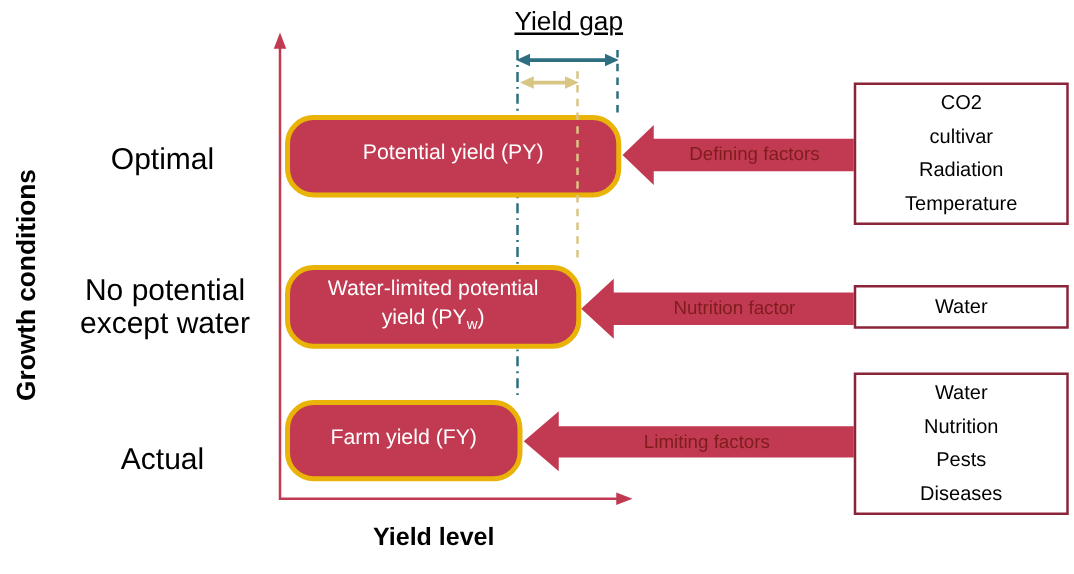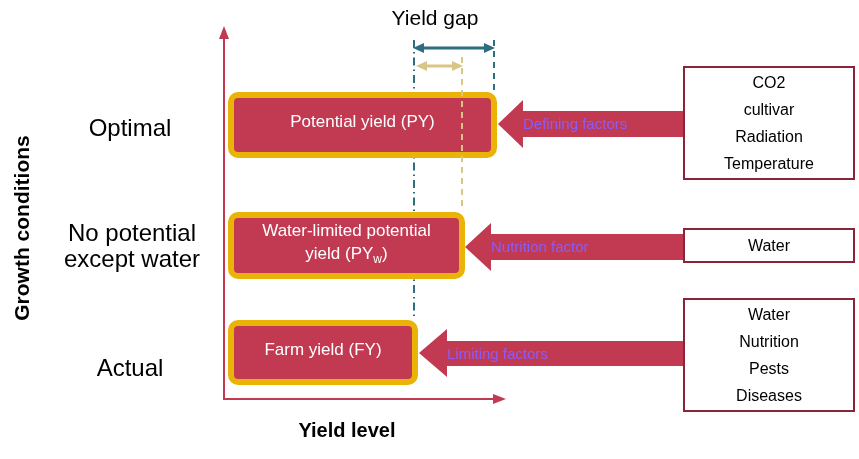--- a/index.html
+++ b/index.html
@@ -7,38 +7,38 @@
     position:relative;width:859px;height:459px;background:#ffffff;overflow:hidden;
     font-family:"Liberation Sans",sans-serif;color:#000;
   }
   .stage svg{position:absolute;left:0;top:0;}
   .layer-under{z-index:1;}
   .layer-over{z-index:3;}
 
   
   .ybox{
     position:absolute;z-index:2;
-    background:#c13a52;border:6px solid #eab308;border-radius:10px;
+    background:#c13a52;border:4px solid #eab308;border-radius:23px;
     color:#ffffff;display:flex;align-items:center;justify-content:center;
     text-align:center;font-size:17px;line-height:23px;box-sizing:border-box;
   }
   .ybox sub{font-size:12px;}
 
   
   .fbox{
     position:absolute;z-index:2;
     background:#ffffff;border:2px solid #8a2439;
     display:flex;flex-direction:column;align-items:center;justify-content:center;
     text-align:center;font-size:16px;line-height:27px;color:#000;box-sizing:border-box;
   }
 
   
   .arrow-label{
-    position:absolute;z-index:2;color:#8b5cf6;font-size:15px;
-    text-align:left;white-space:nowrap;
+    position:absolute;z-index:2;color:#7f1d1d;font-size:15px;
+    text-align:center;white-space:nowrap;
   }
 
   
   .row-label{position:absolute;z-index:4;font-size:24px;text-align:center;line-height:26px;}
   .axis-label{position:absolute;z-index:4;font-size:20px;font-weight:bold;text-align:center;}
   .gap-label{position:absolute;z-index:4;font-size:21px;text-align:center;}
   .y-axis-title{
     position:absolute;z-index:4;left:-128px;top:216px;width:300px;
     font-size:21px;font-weight:bold;text-align:center;
     transform:rotate(-90deg);transform-origin:center;
@@ -102,21 +102,21 @@
     <span>Water</span>
     <span>Nutrition</span>
     <span>Pests</span>
     <span>Diseases</span>
   </div>
 
   <svg class="layer-over" width="859" height="459" viewBox="0 0 859 459">
     <line x1="462" y1="57" x2="462" y2="211" stroke="#d9c584" stroke-width="2" stroke-dasharray="6 5"></line>
   </svg>
 
-  <div class="gap-label" style="left:365px;top:6px;width:140px;">Yield gap</div>
+  <div class="gap-label" style="left:385px;top:6px;width:140px;text-decoration:underline;">Yield gap</div>
 
   <div class="row-label" style="left:55px;top:115px;width:150px;">Optimal</div>
   <div class="row-label" style="left:42px;top:220px;width:180px;">No potential except water</div>
   <div class="row-label" style="left:55px;top:342px;width:150px;margin-top:13px;">Actual</div>
 
   <div class="y-axis-title">Growth conditions</div>
   <div class="axis-label" style="left:267px;top:419px;width:160px;">Yield level</div>
 
 </div>
 

